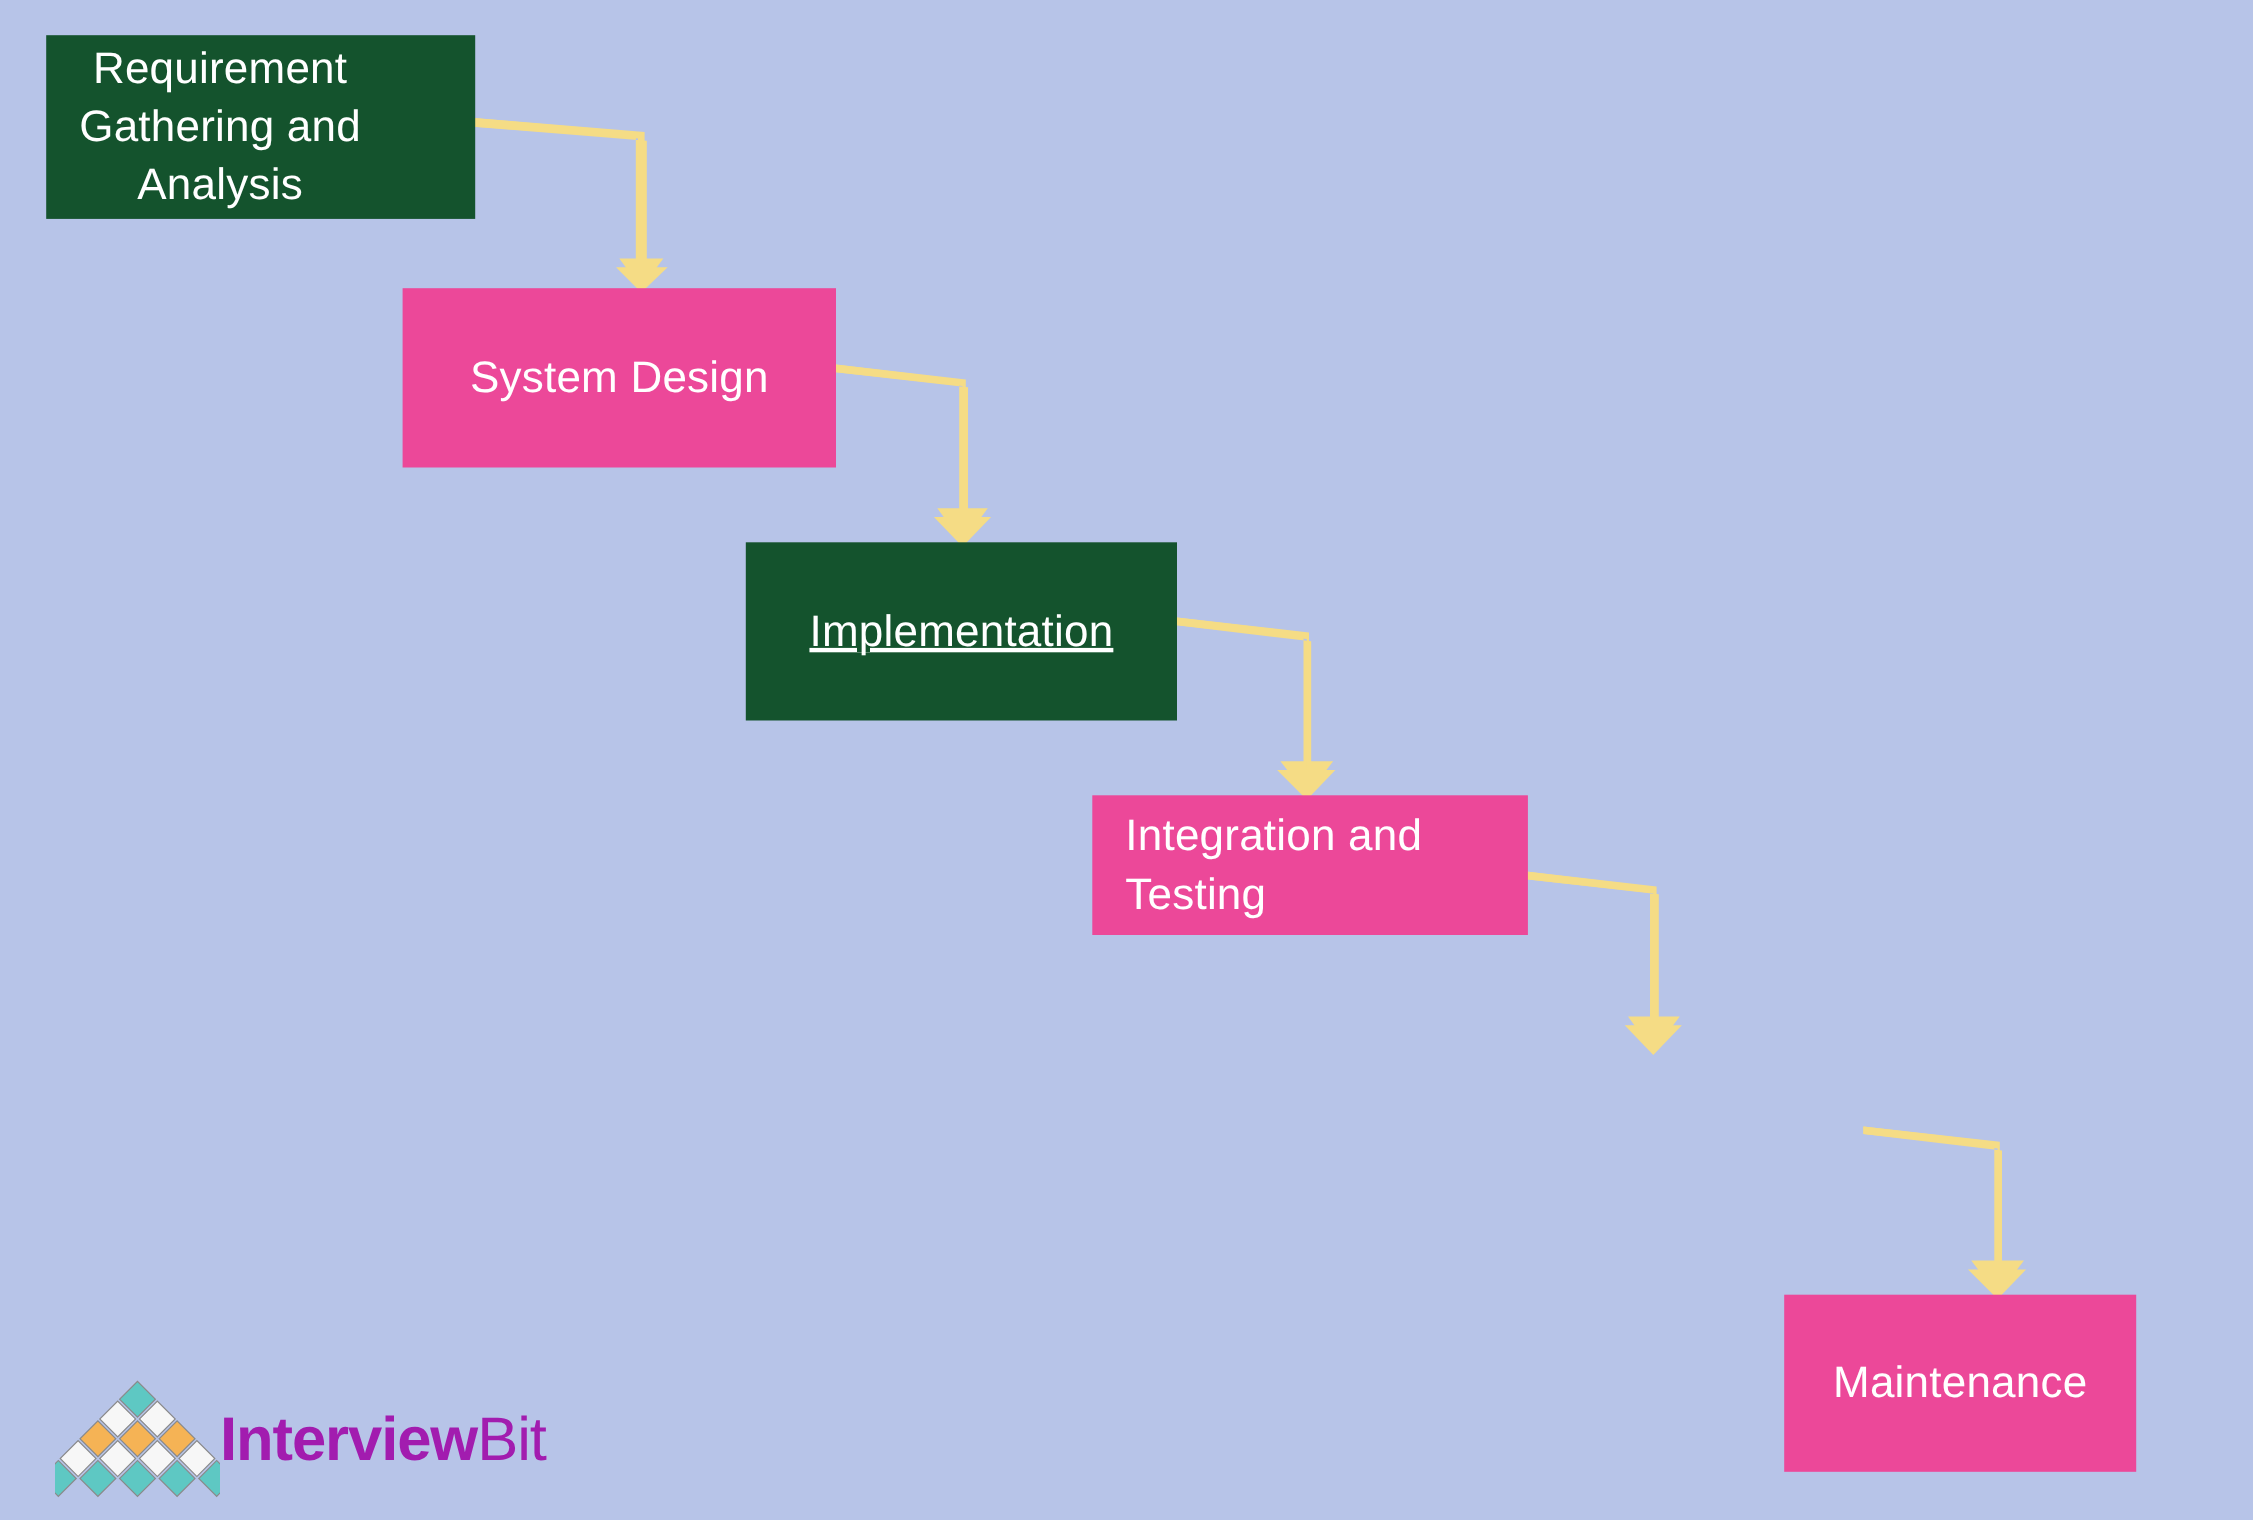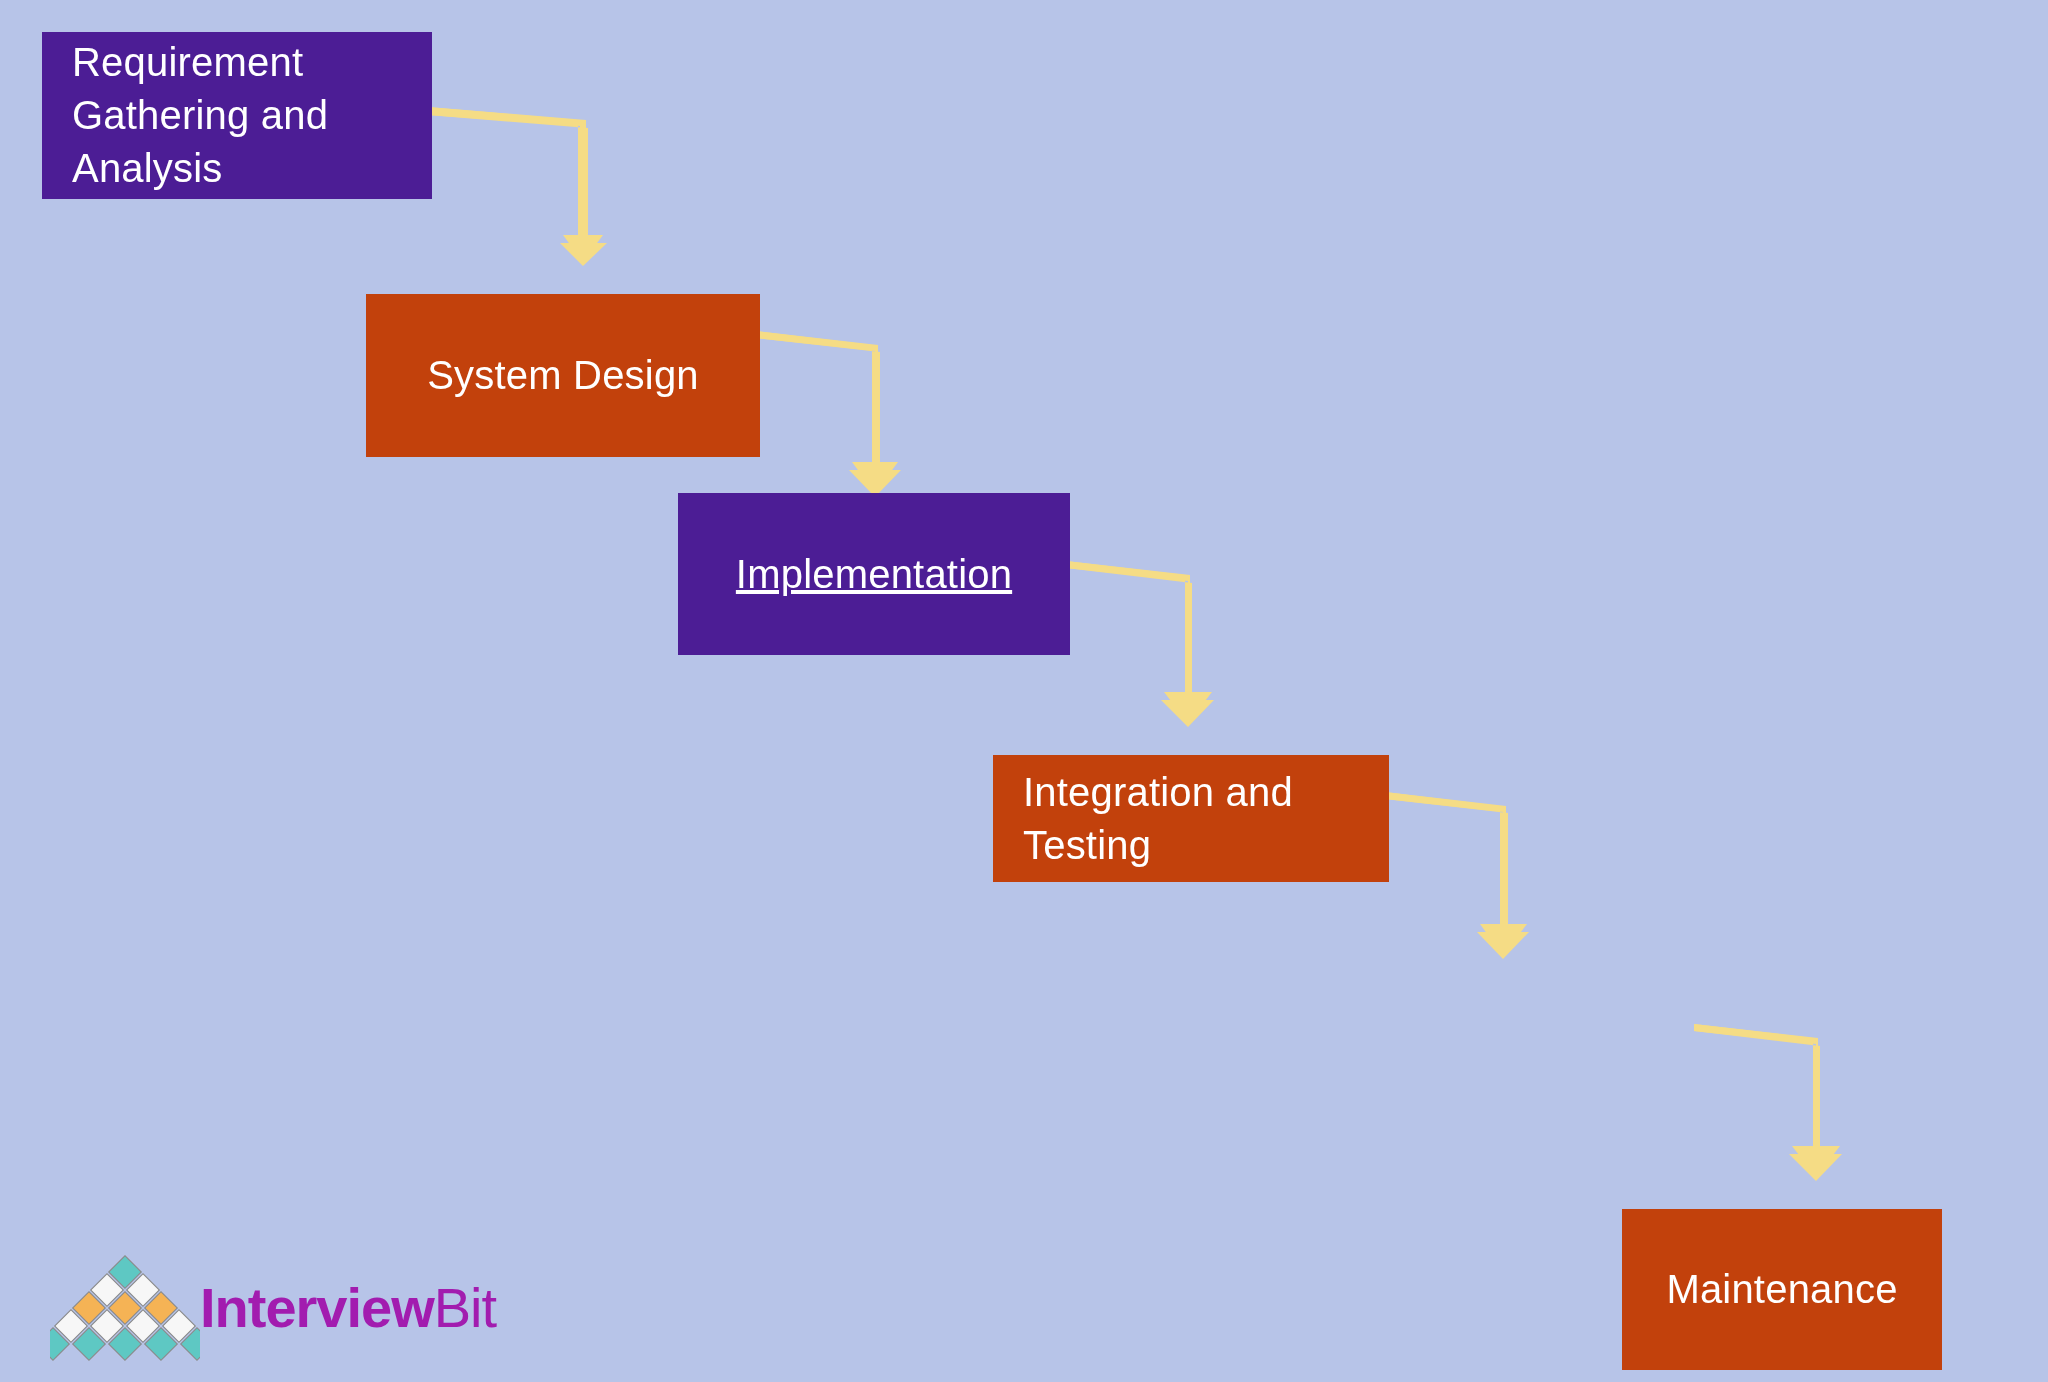--- a/index.html
+++ b/index.html
@@ -28,22 +28,22 @@
     align-items: center;
     color: #ffffff;
     font-size: 40px;
     line-height: 1.32;
     letter-spacing: 0.2px;
     font-weight: 400;
     padding-left: 30px;
     padding-right: 20px;
     z-index: 3;
   }
-  .stage-box.red    { background: #4c1d95; }
-  .stage-box.navy   { background: #c2410c; margin-top: 32px; }
+  .stage-box.red    { background: #14532d; text-align: center; }
+  .stage-box.navy   { background: #ec4899; }
   .stage-box.center { justify-content: center; padding-left: 20px; }
   .stage-label {
     display: block;
     white-space: pre-line;
   }
   #connectors {
     position: absolute;
     left: 0;
     top: 0;
     width: 2048px;

